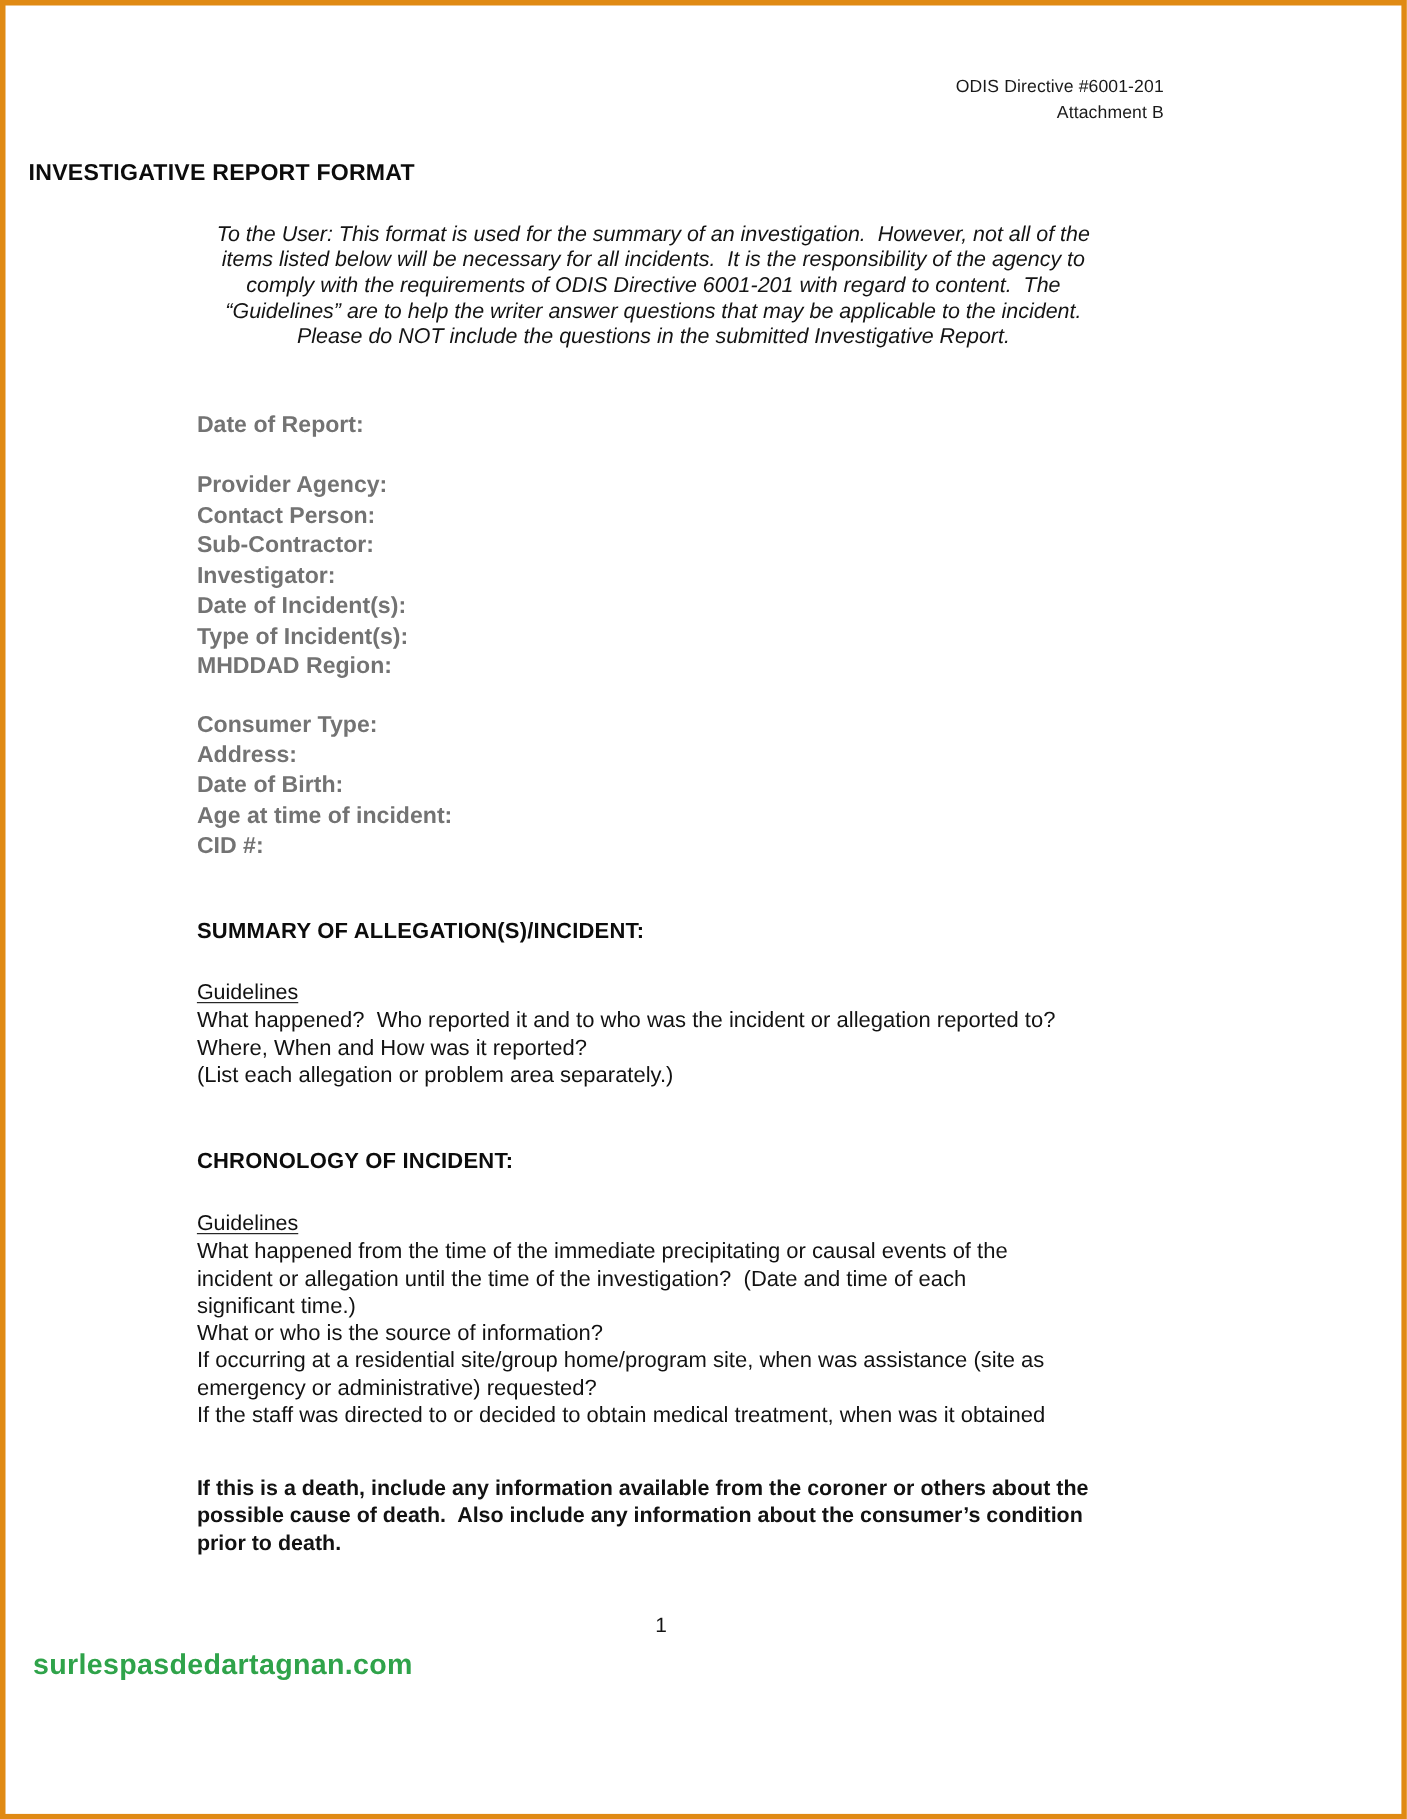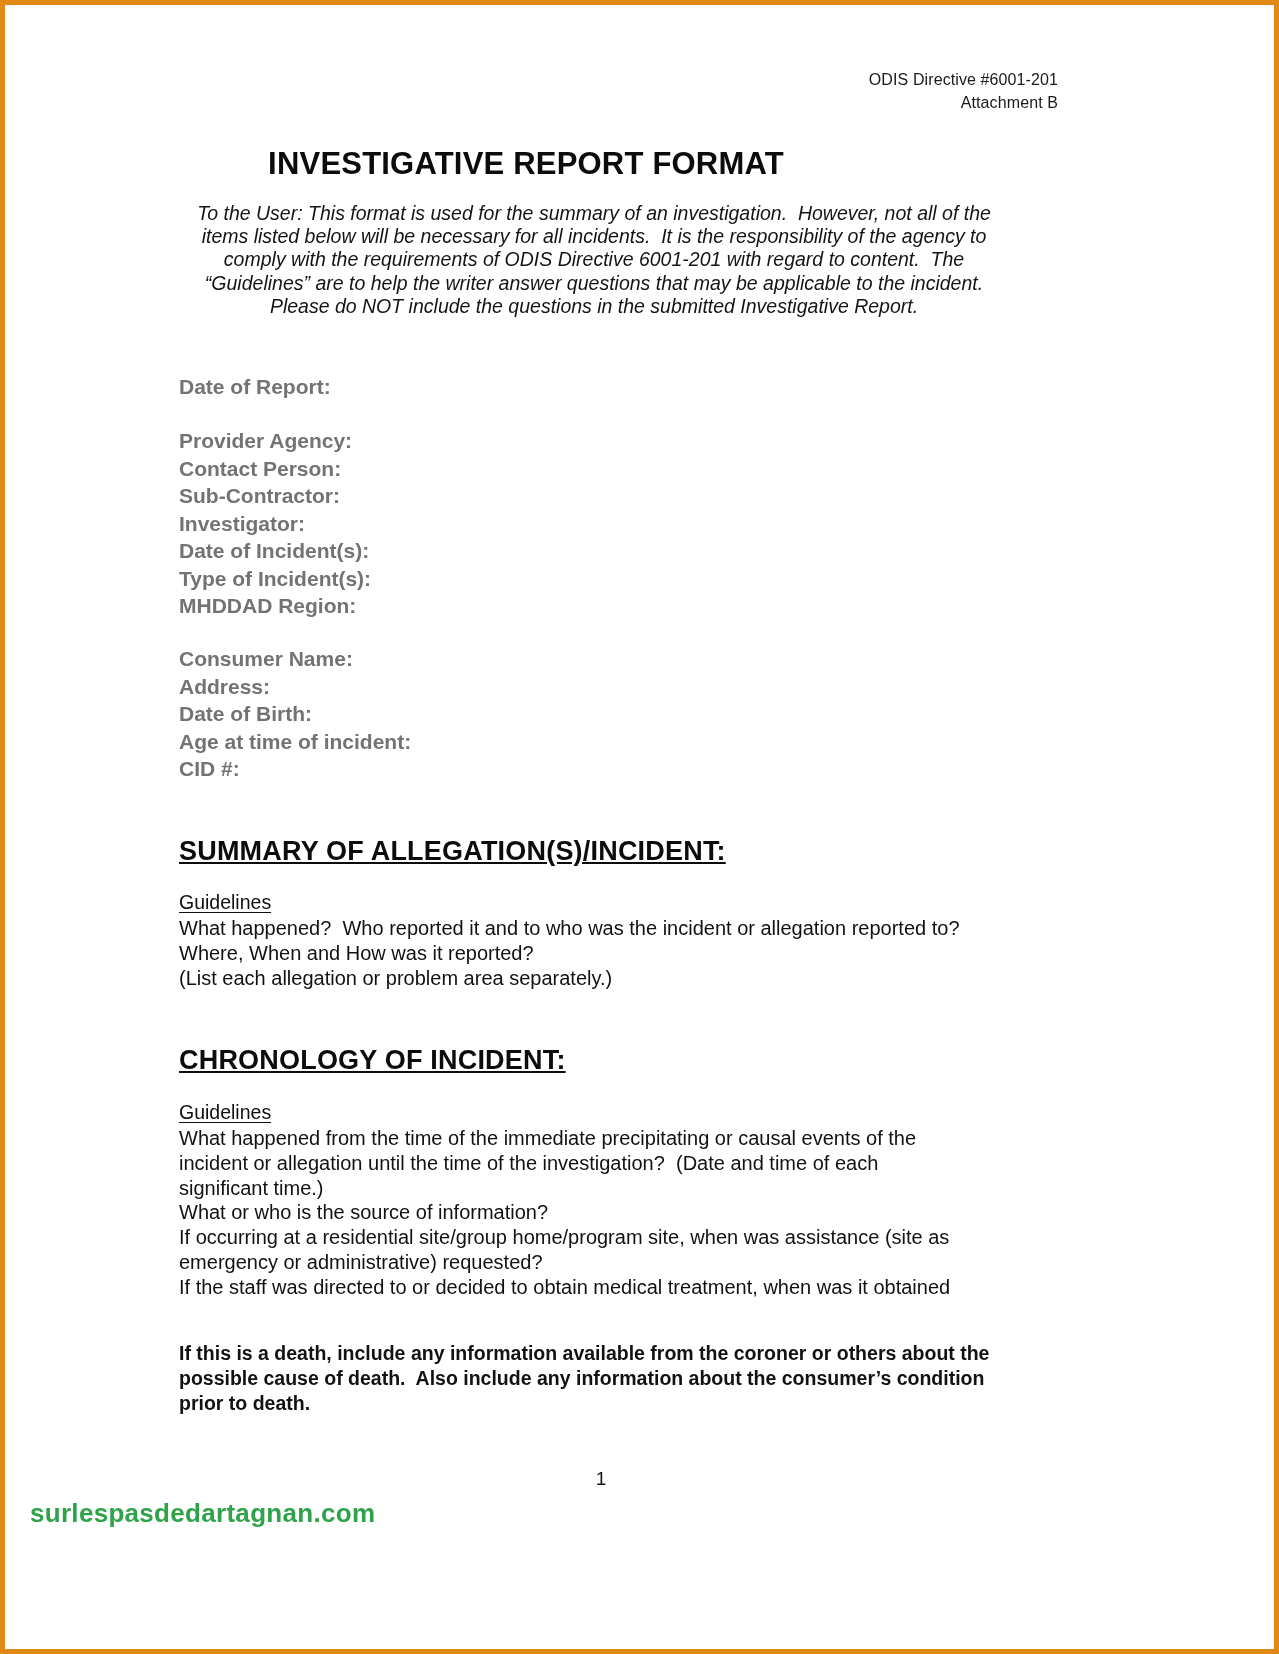--- a/index.html
+++ b/index.html
@@ -63,22 +63,22 @@
     color: #1a1a1a;
     letter-spacing: 0.1px;
   }
 
   
   .doc-title {
     position: absolute;
     left: 0;
     top: 140px;
     width: 1000px;
-    text-align: center;
-    font-size: 31px;
+    text-align: left;
+    font-size: 21px;
     font-weight: bold;
     letter-spacing: 0.2px;
     color: #0c0c0c;
   }
 
   
   .intro-para {
     position: absolute;
     left: 153px;
     top: 196px;
@@ -104,25 +104,24 @@
 
   #fields-date     { top: 367px; }
   #fields-provider { top: 421px; }
   #fields-consumer { top: 639px; }
 
   
   .section-heading {
     position: absolute;
     left: 153px;
     font-weight: bold;
-    font-size: 27px;
+    font-size: 20px;
     color: #0c0c0c;
     letter-spacing: 0.2px;
     white-space: pre;
-    text-decoration: underline;
   }
   #heading-summary    { top: 830px; }
   #heading-chronology { top: 1039px; }
 
   
   .guidelines-label {
     position: absolute;
     left: 153px;
     font-size: 19.5px;
     color: #101010;
@@ -212,21 +211,21 @@
       <span class="fld">Provider Agency:</span>
       <span class="fld">Contact Person:</span>
       <span class="fld">Sub-Contractor:</span>
       <span class="fld">Investigator:</span>
       <span class="fld">Date of Incident(s):</span>
       <span class="fld">Type of Incident(s):</span>
       <span class="fld">MHDDAD Region:</span>
     </div>
 
     <div class="fields-group" id="fields-consumer">
-      <span class="fld">Consumer Name:</span>
+      <span class="fld">Consumer Type:</span>
       <span class="fld">Address:</span>
       <span class="fld">Date of Birth:</span>
       <span class="fld">Age at time of incident:</span>
       <span class="fld">CID #:</span>
     </div>
 
     <div class="section-heading" id="heading-summary">SUMMARY OF ALLEGATION(S)/INCIDENT:</div>
     <div class="guidelines-label" id="guidelines-label-summary">Guidelines</div>
     <div class="guidelines-body" id="guidelines-body-summary">
       <span class="ln">What happened?  Who reported it and to who was the incident or allegation reported to?</span>

